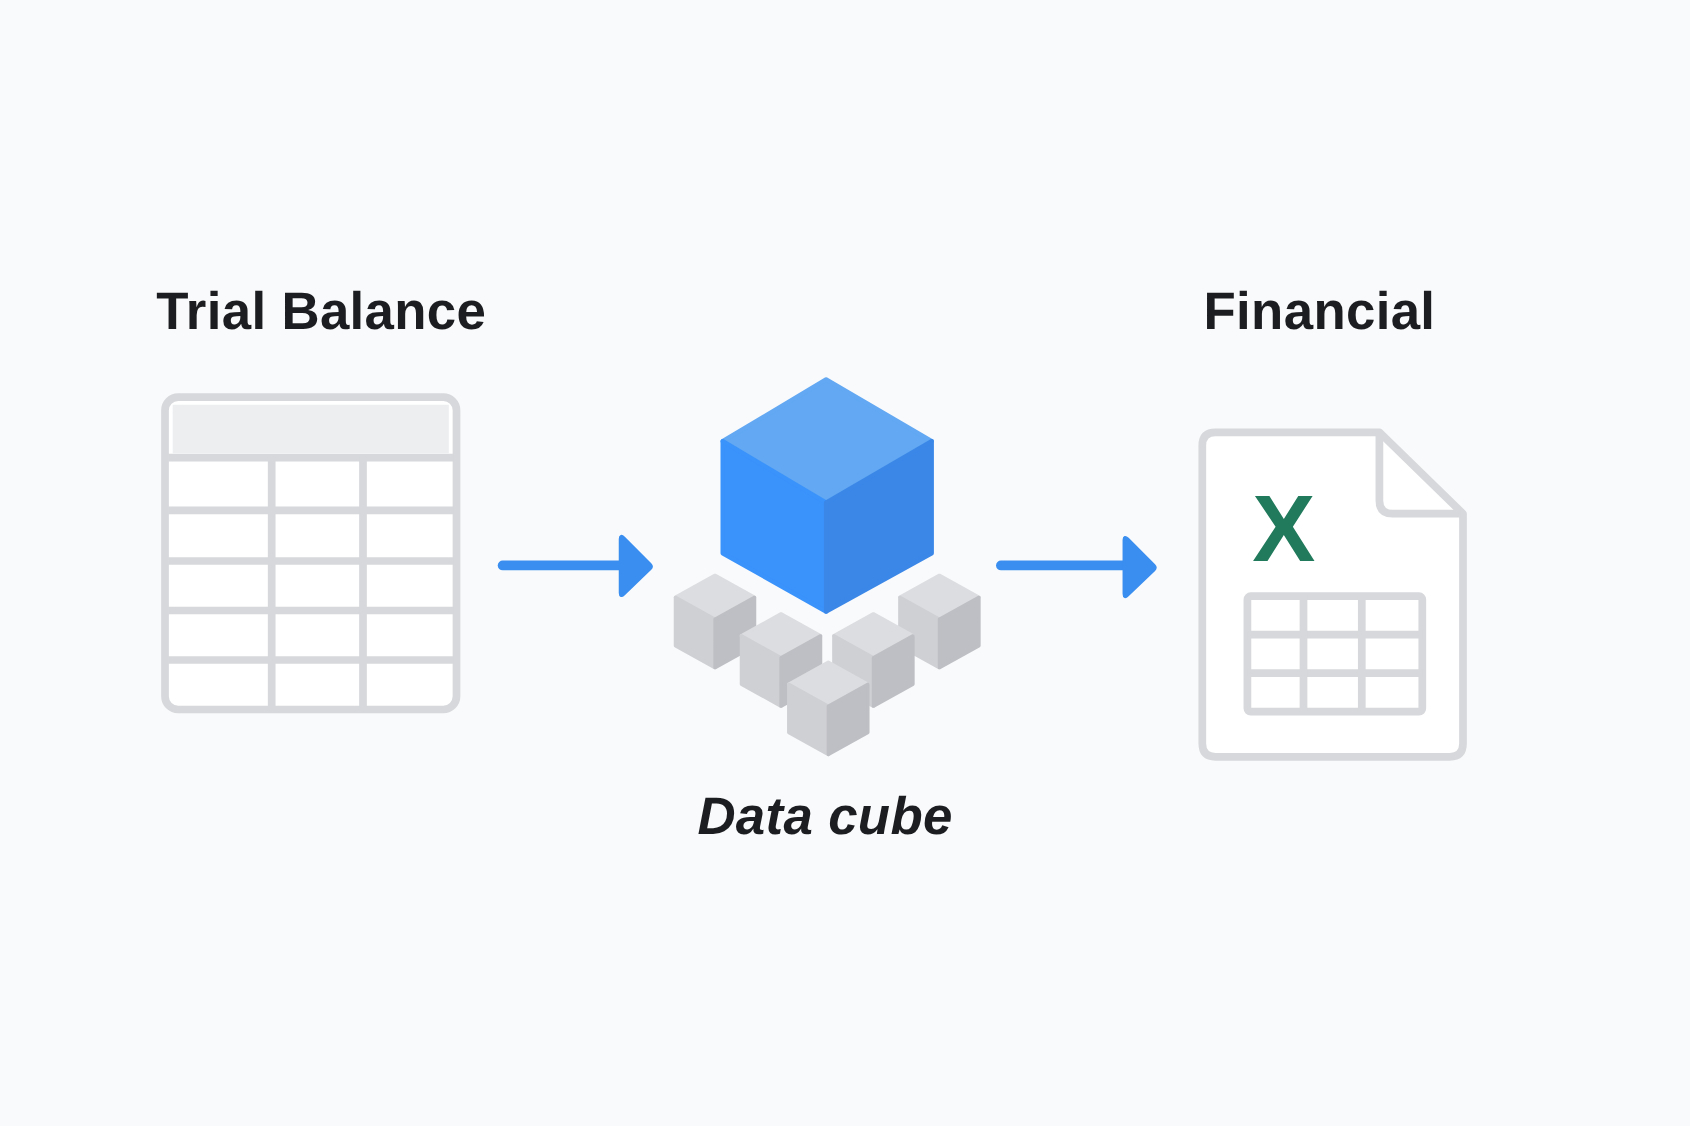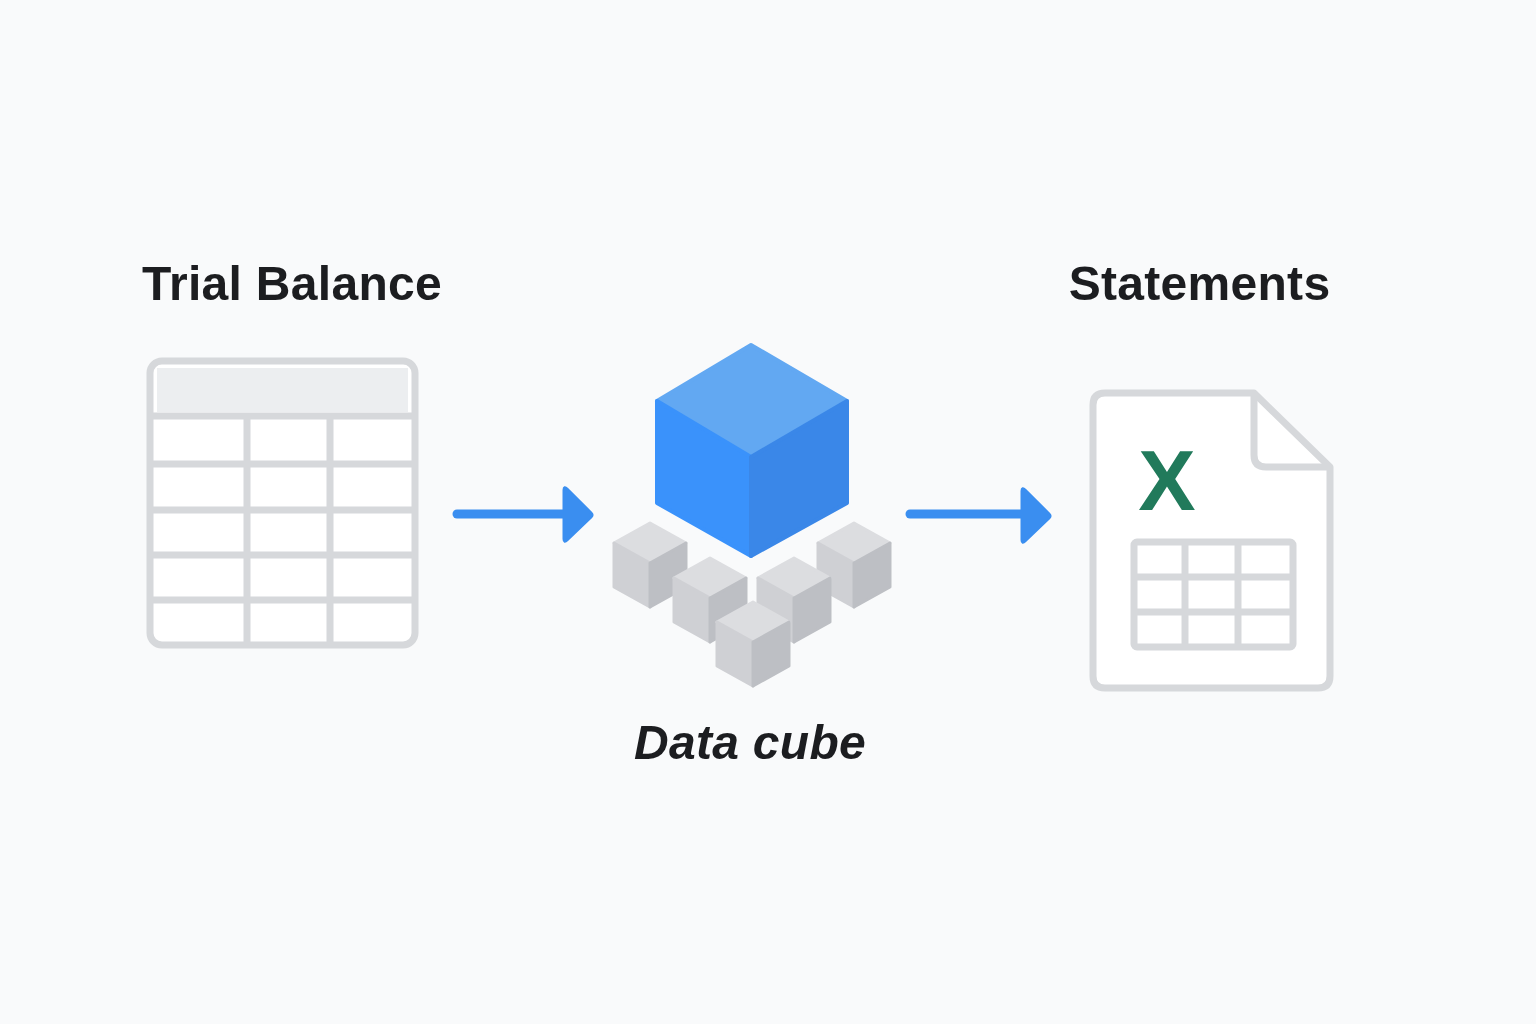--- a/index.html
+++ b/index.html
@@ -24,21 +24,21 @@
     #lbl-fs { left: 1062px; top: 255px; text-align: center; width: 275px; }
     #lbl-fs span { display: block; }
     #lbl-dc { left: 634px; top: 714px; font-style: italic; }
     svg.abs { position: absolute; left: 0; top: 0; }
   </style>
 </head>
 <body>
 
 <div class="label" id="lbl-tb">Trial Balance</div>
 <div class="label" id="lbl-fs">
-  <span>Statements</span>
+  <span>Financial</span>
 </div>
 <div class="label" id="lbl-dc">Data cube</div>
 
 <svg class="abs" width="1536" height="1024" viewBox="0 0 1536 1024">
 
   <g>
     <rect x="150" y="361" width="265" height="284" rx="12" ry="12" fill="#ffffff" stroke="#d6d8db" stroke-width="7"></rect>
     <path d="M157 368 H408 V412 H157 Z" fill="#eceef0"></path>
     <line x1="153" y1="416" x2="412" y2="416" stroke="#d6d8db" stroke-width="7"></line>
 

